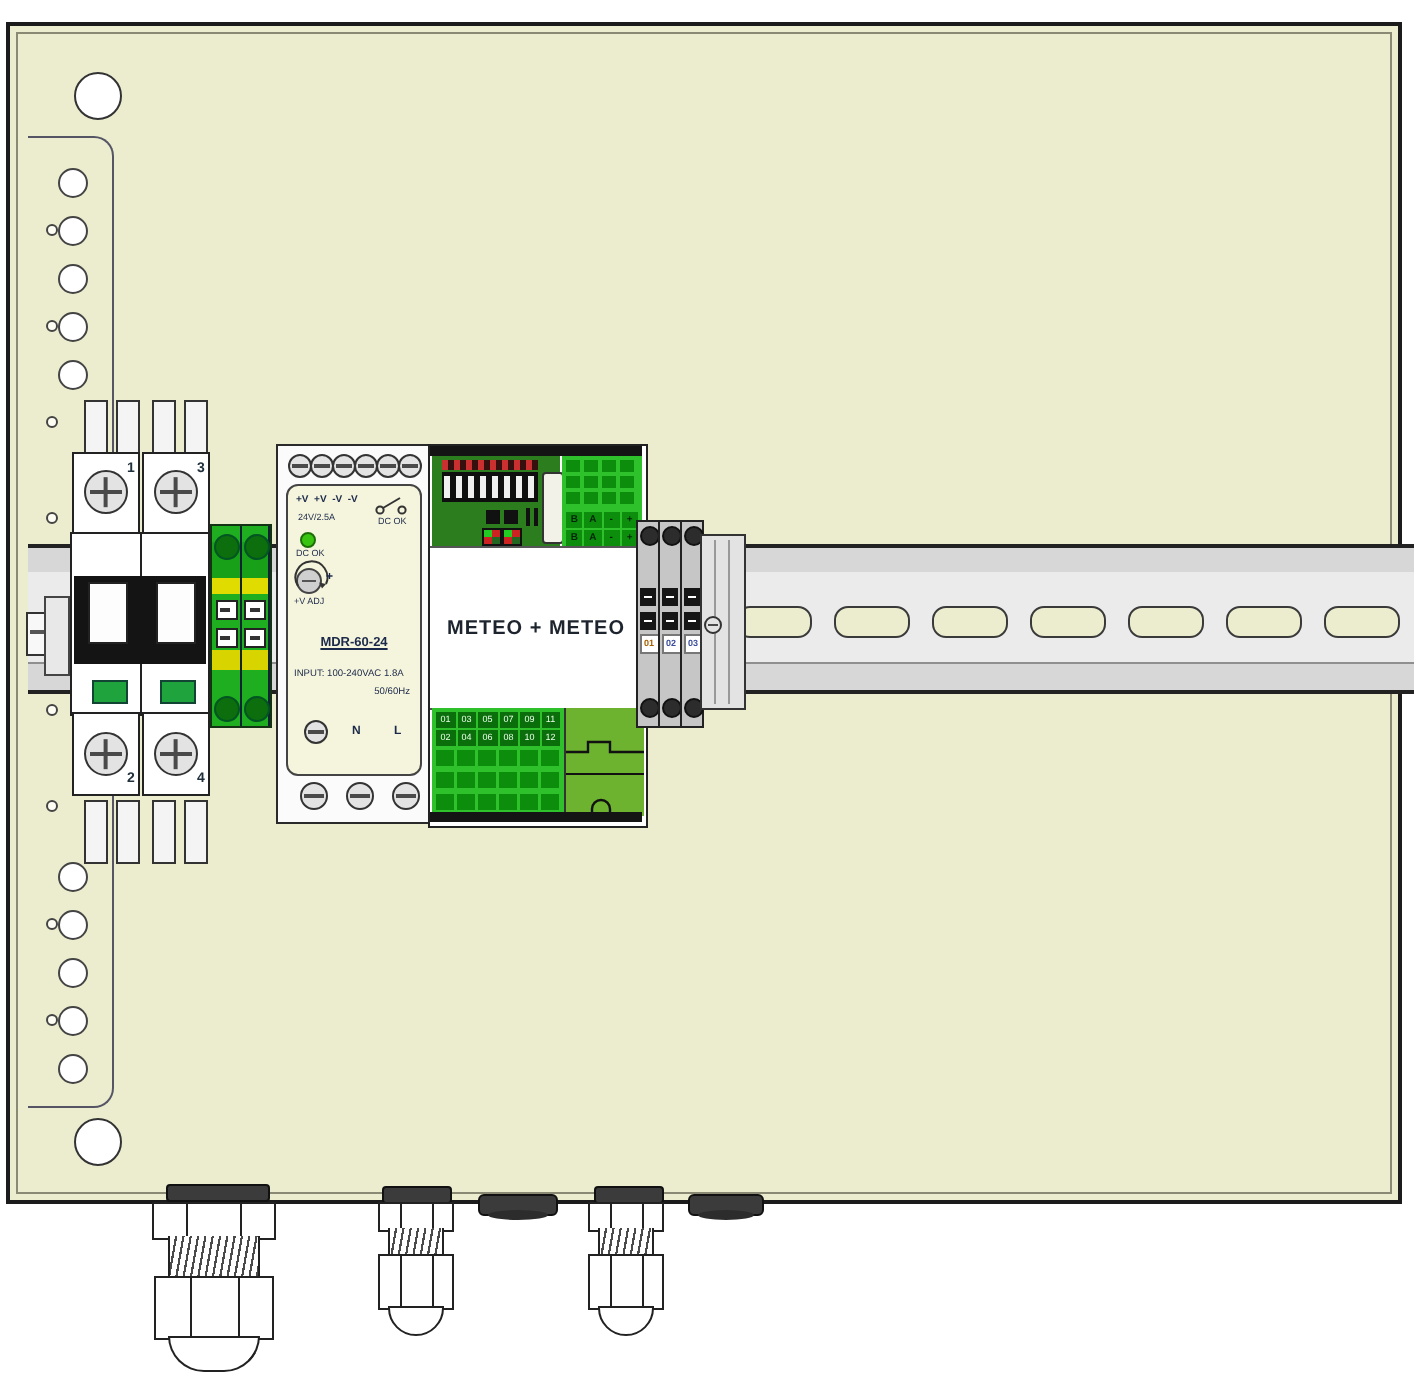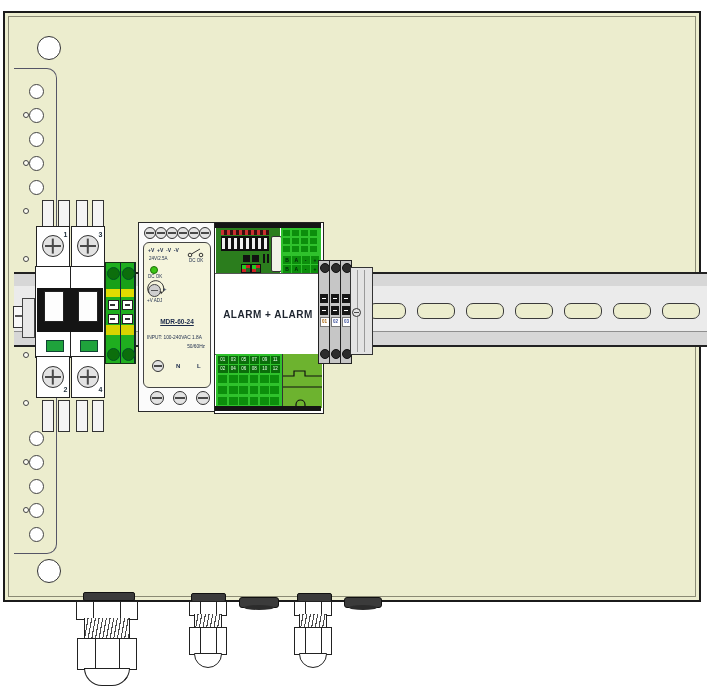--- a/index.html
+++ b/index.html
@@ -256,21 +256,21 @@
         <div class="buscell">+</div>
       </div>
       <div class="busrow" style="top:37px;">
         <div class="buscell">B</div>
         <div class="buscell">A</div>
         <div class="buscell">-</div>
         <div class="buscell">+</div>
       </div>
     </div>
     <div class="mid">
-      <span class="mtitle">ALARM + ALARM</span>
+      <span class="mtitle">METEO + METEO</span>
     </div>
     <div class="mbot">
       <div class="trow" style="top:2px;">
         <div class="tcell">01</div>
         <div class="tcell">03</div>
         <div class="tcell">05</div>
         <div class="tcell">07</div>
         <div class="tcell">09</div>
         <div class="tcell">11</div>
       </div>

